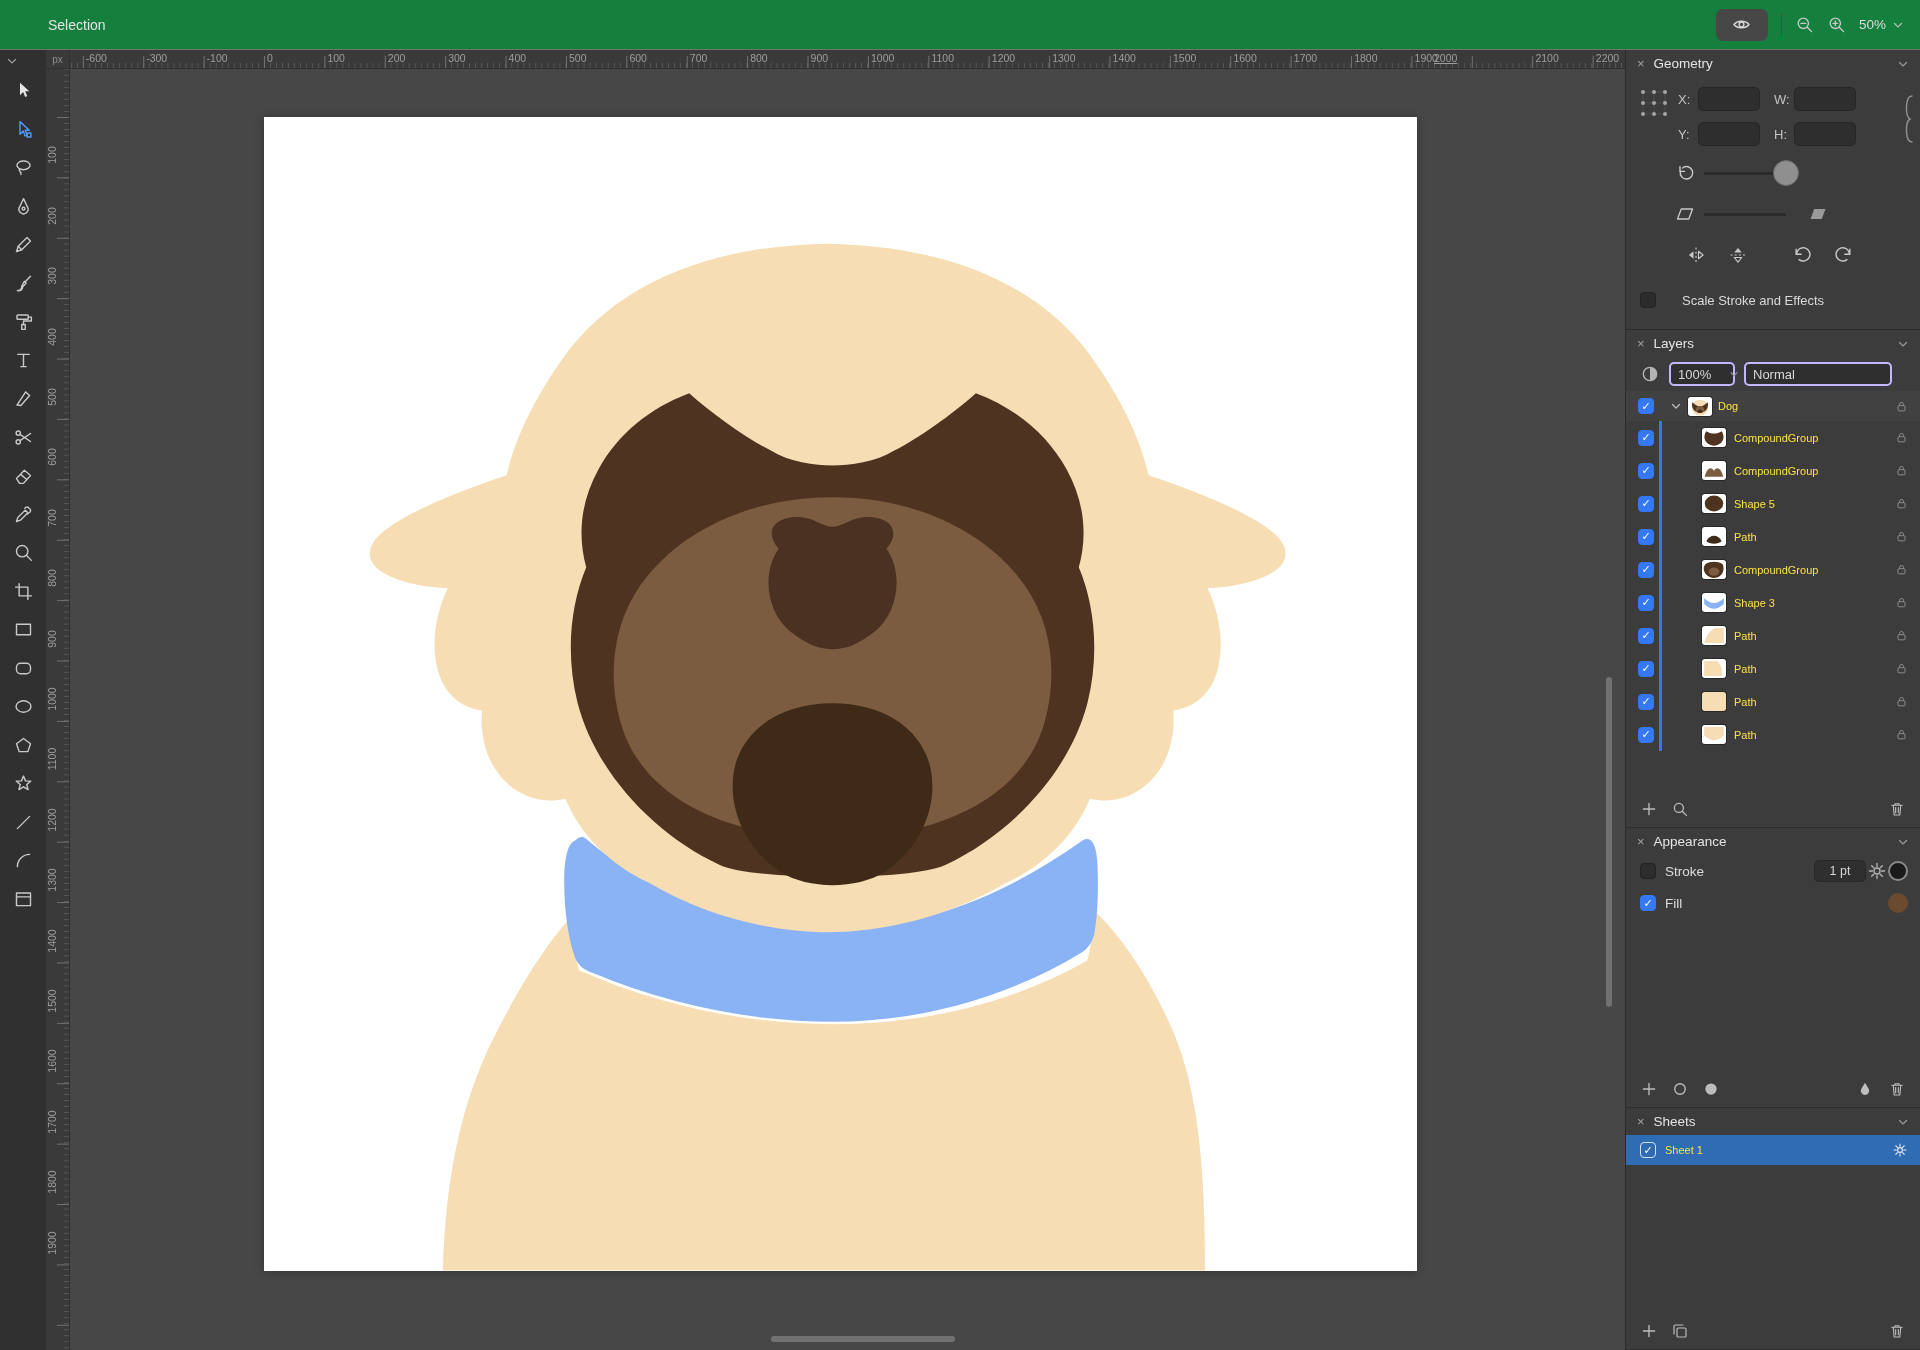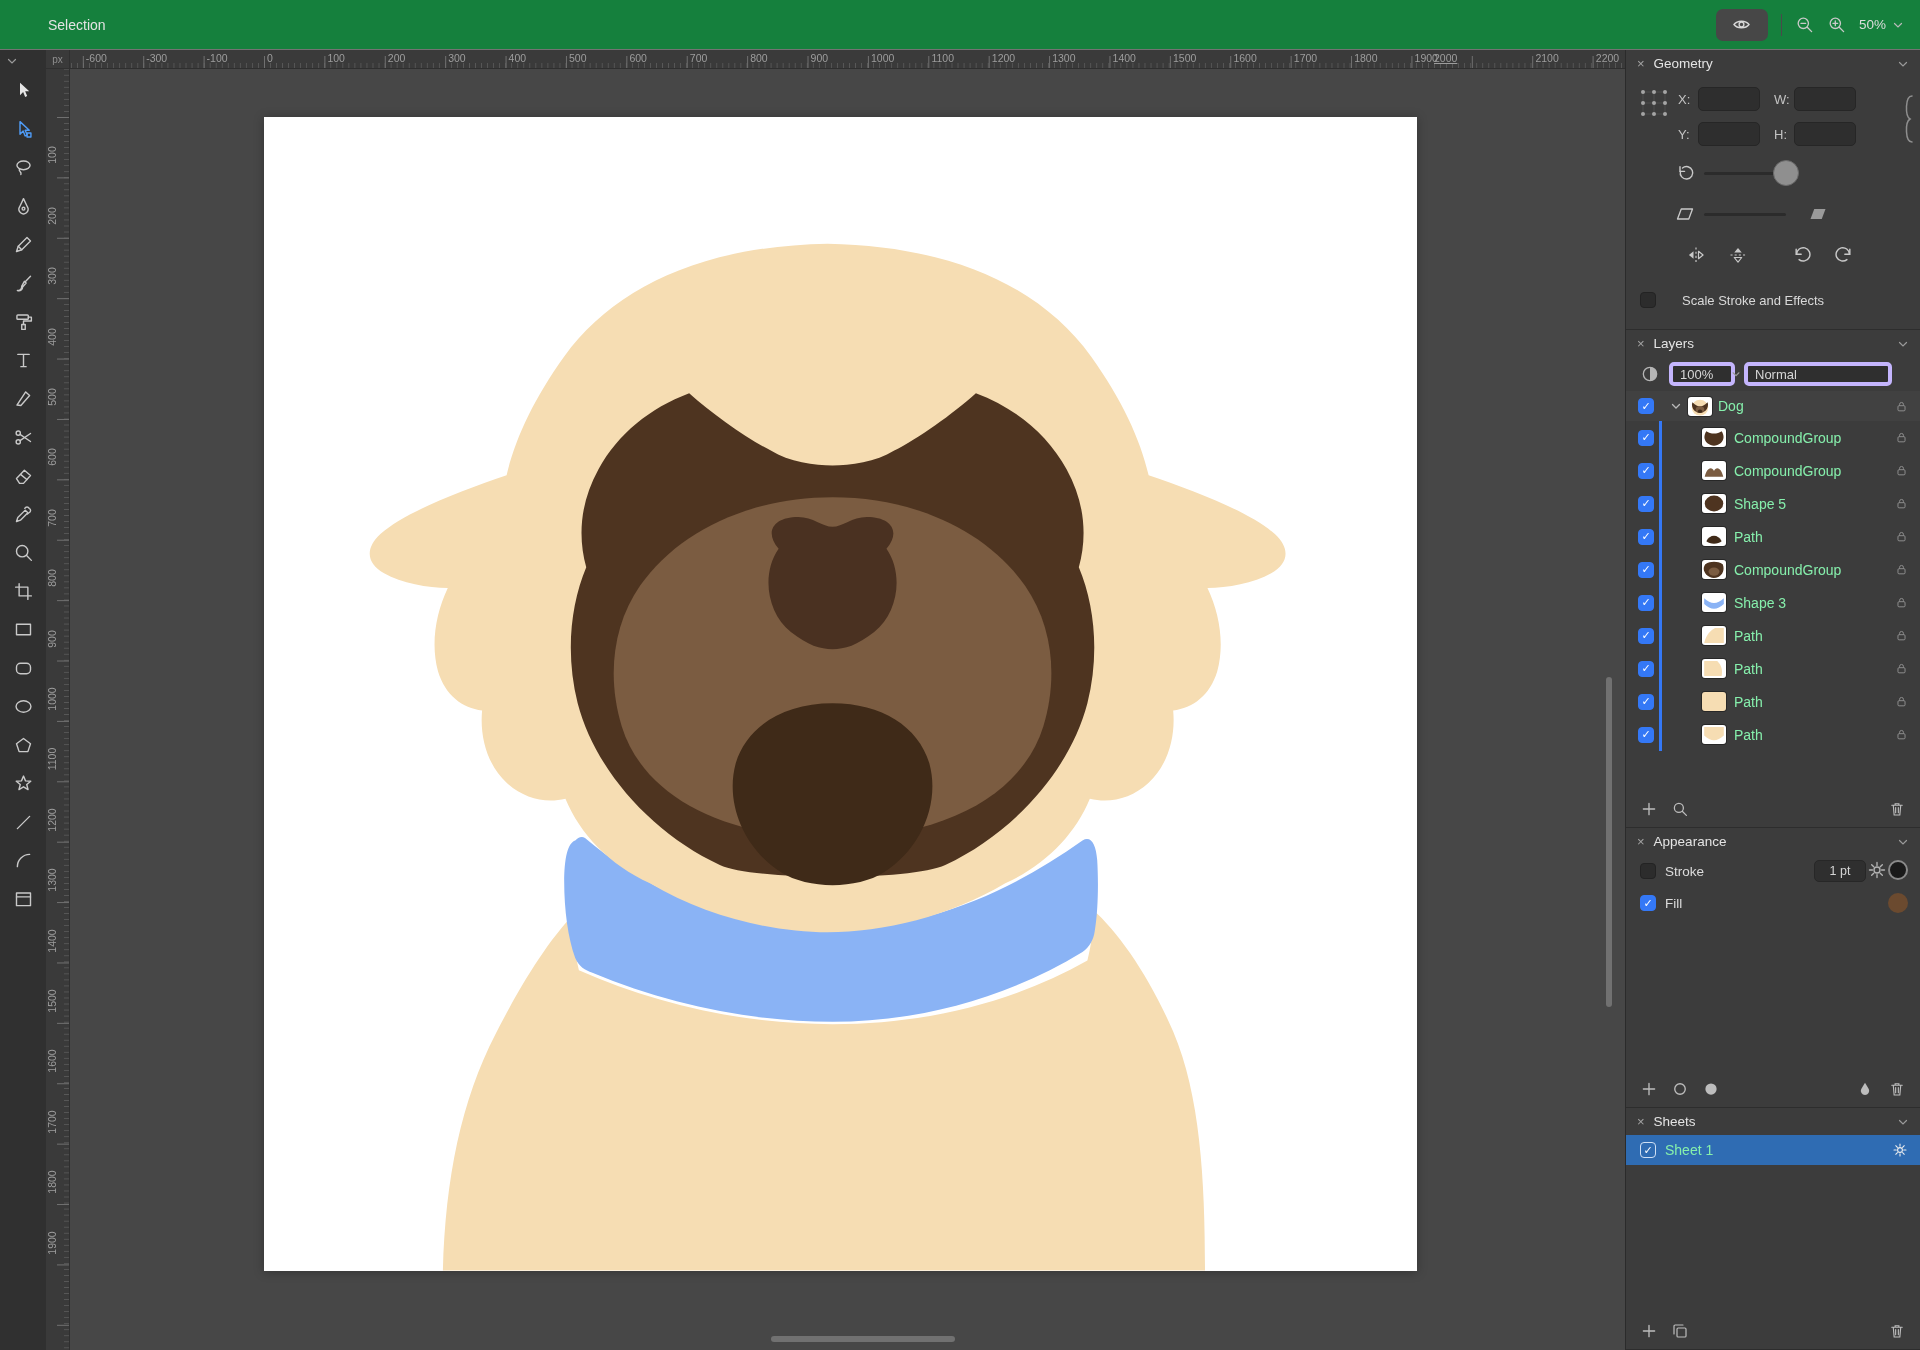--- a/index.html
+++ b/index.html
@@ -94,42 +94,42 @@
   .ctl-ic svg{width:20px;height:20px;display:block}
   .slider{position:relative;width:82px;height:30px;margin-left:9px}
   .slider .track{position:absolute;left:0;right:0;top:13.5px;height:3px;border-radius:2px;background:#2b2b2b}
   .slider .knob{position:absolute;right:-13px;top:2px;width:26px;height:26px;border-radius:50%;background:#8f8f8f;border:1px solid #6a6a6a}
   .shear-end{margin-left:22px}
   .flip-gap{width:22px}.undo-gap{width:44px}
   .scale-row{display:flex;align-items:center;gap:26px;padding-left:14px;margin-top:22px;font-size:13px;color:#d9d9d9}
 
   
   .blend-row{display:flex;align-items:center;gap:9px;padding:6px 28px 6px 14px;height:34px;flex:0 0 auto}
-  .dd{height:24px;background:#2f2f2f;border:4px solid #c4b5fd;border-radius:5px;display:flex;align-items:center;
+  .dd{height:24px;background:#2f2f2f;border:2px solid #c4b5fd;border-radius:5px;display:flex;align-items:center;
     padding:0 7px;gap:18px;font-size:13px;color:#d7d7d7}
   .dd .chev12 svg{width:10px;height:10px}
   .dd.opacity{width:66px}
   .dd.blend{flex:1}
   .layer-tree{position:relative;flex:0 0 auto}
   .layer-tree::before{content:"";position:absolute;left:33px;top:0;bottom:0;width:3px;background:var(--accent,#3478f6)}
   .layer-row{height:33px;display:flex;align-items:center;position:relative;padding-left:76px;gap:8px}
   .layer-row.root{height:30px;padding-left:44px;gap:6px;background:#414141}
   .layer-row .cb{position:absolute;left:12px}
   .thumb{width:24px;height:19px;border-radius:3px;overflow:hidden;flex:0 0 auto;box-shadow:0 0 0 1px rgba(0,0,0,.35)}
   .thumb svg{width:100%;height:100%;display:block}
-  .lname{font-size:14px;color:#86efac;white-space:nowrap}
+  .lname{font-size:11px;color:#fde047;white-space:nowrap}
   .lock{margin-left:auto;margin-right:12px;display:inline-flex}
   .lock svg{width:13px;height:13px}
   .panel-foot{margin-top:auto;display:flex;align-items:center;gap:13px;padding:0 14px 9px 14px;flex:0 0 auto}
   .foot-ic svg{width:18px;height:18px;display:block}
   .foot-right{margin-left:auto;display:flex;gap:14px;align-items:center}
 
   
   .app-row{display:flex;align-items:center;gap:9px;padding:0 12px 0 14px;height:32px;font-size:13.5px;color:#dcdcdc}
-  .app-right{margin-left:auto;display:flex;gap:1px}
+  .app-right{margin-left:auto;display:flex;align-items:center;gap:1px}
   .stroke-val{width:52px;height:22px;background:#2f2f2f;border:1px solid #272727;border-radius:5px;
     display:flex;align-items:center;justify-content:center;font-size:12.5px;color:#d5d5d5}
   .swatch{width:20px;height:20px;border-radius:50%;flex:0 0 auto}
   .swatch.stroke-sw{background:#1a1a1a;border:2.5px solid #8a8a8a}
 
   
   .sheet-row{height:30px;display:flex;align-items:center;gap:9px;padding:0 12px 0 14px;color:#fff;font-size:13.5px;flex:0 0 auto}
   .sheet-row.selected{background:var(--sheet-sel,#2f6cb3)}
   .sheet-row .cb.on{background:transparent;border-color:#cfe0f4}
   .sheet-gear{margin-left:auto;display:inline-flex}

